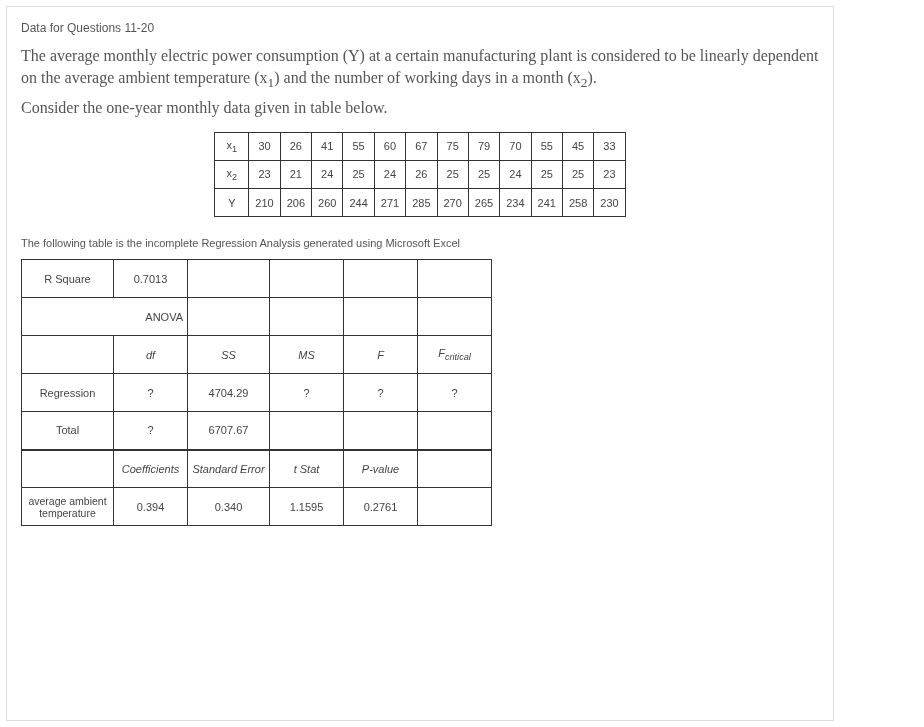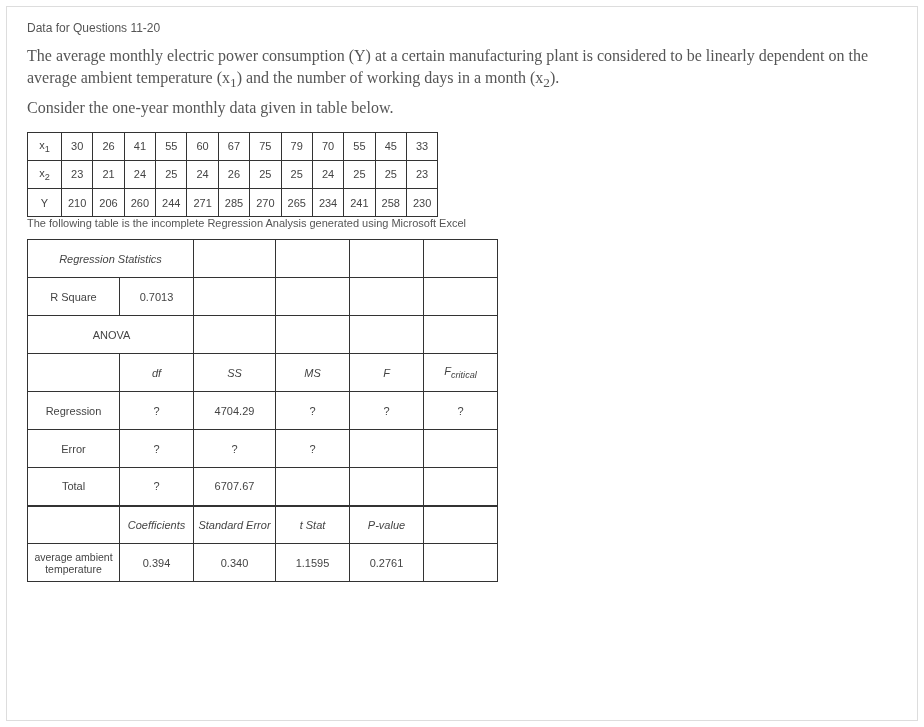--- a/index.html
+++ b/index.html
@@ -6,40 +6,42 @@
     body {
       font-family: Arial, Helvetica, sans-serif;
       font-size: 11px;
       color: #555;
       margin: 0;
       padding: 6px;
       background: #fff;
     }
     .page {
       border: 1px solid #ddd;
-      padding: 14px 14px 40px 20px;
-      width: 912px;
+      padding: 14px 14px 40px 14px;
+      width: 828px;
       height: 715px;
     }
     .title {
       font-size: 12px;
       color: #555;
       margin-bottom: 10px;
     }
     .desc {
       font-size: 16px;
       color: #555;
       line-height: 1.4;
       margin-bottom: 4px;
       font-family: Liberation Serif, serif;
     }
     .data-table-wrap {
       width: 100%;
       display: flex;
+      justify-content: center;
       margin-top: 12px;
+      margin-bottom: 20px;
     }
     table {
       border-collapse: collapse;
     }
     .data-table td {
       border: 1px solid #333;
       text-align: center;
       vertical-align: middle;
       padding: 6px 6px;
       font-size: 11px;
@@ -132,37 +134,30 @@
         <td>230</td>
       </tr>
     </tbody>
       </table>
   </div>
 
   <div class="reg-intro">The following table is the incomplete Regression Analysis generated using Microsoft Excel</div>
 
   <table class="reg-table">
     <tbody>
-        <tr>
-      <td colspan="2" class="italic">Regression Statistics</td>
-      <td class="wide2"></td>
-      <td></td>
-      <td></td>
-      <td></td>
-    </tr>
     <tr>
       <td class="wide1">R Square</td>
       <td>0.7013</td>
       <td></td>
       <td></td>
       <td></td>
       <td></td>
     </tr>
     <tr>
-      <td colspan="2" style="text-align:center;padding-left:6px;">ANOVA</td>
+      <td colspan="2" style="text-align:right;padding-left:6px;">ANOVA</td>
       <td></td>
       <td></td>
       <td></td>
       <td></td>
     </tr>
     <tr>
       <td class="wide1"></td>
       <td class="italic">df</td>
       <td class="italic wide2">SS</td>
       <td class="italic">MS</td>
@@ -170,28 +165,20 @@
       <td class="italic"><span>F</span><sub>critical</sub></td>
     </tr>
     <tr>
       <td class="wide1">Regression</td>
       <td>?</td>
       <td>4704.29</td>
       <td>?</td>
       <td>?</td>
       <td>?</td>
     </tr>
-    <tr>
-      <td class="wide1">Error</td>
-      <td>?</td>
-      <td>?</td>
-      <td>?</td>
-      <td></td>
-      <td></td>
-    </tr>
     <tr class="thick-bottom">
       <td class="wide1">Total</td>
       <td>?</td>
       <td>6707.67</td>
       <td></td>
       <td></td>
       <td></td>
     </tr>
     <tr>
       <td class="wide1"></td>

